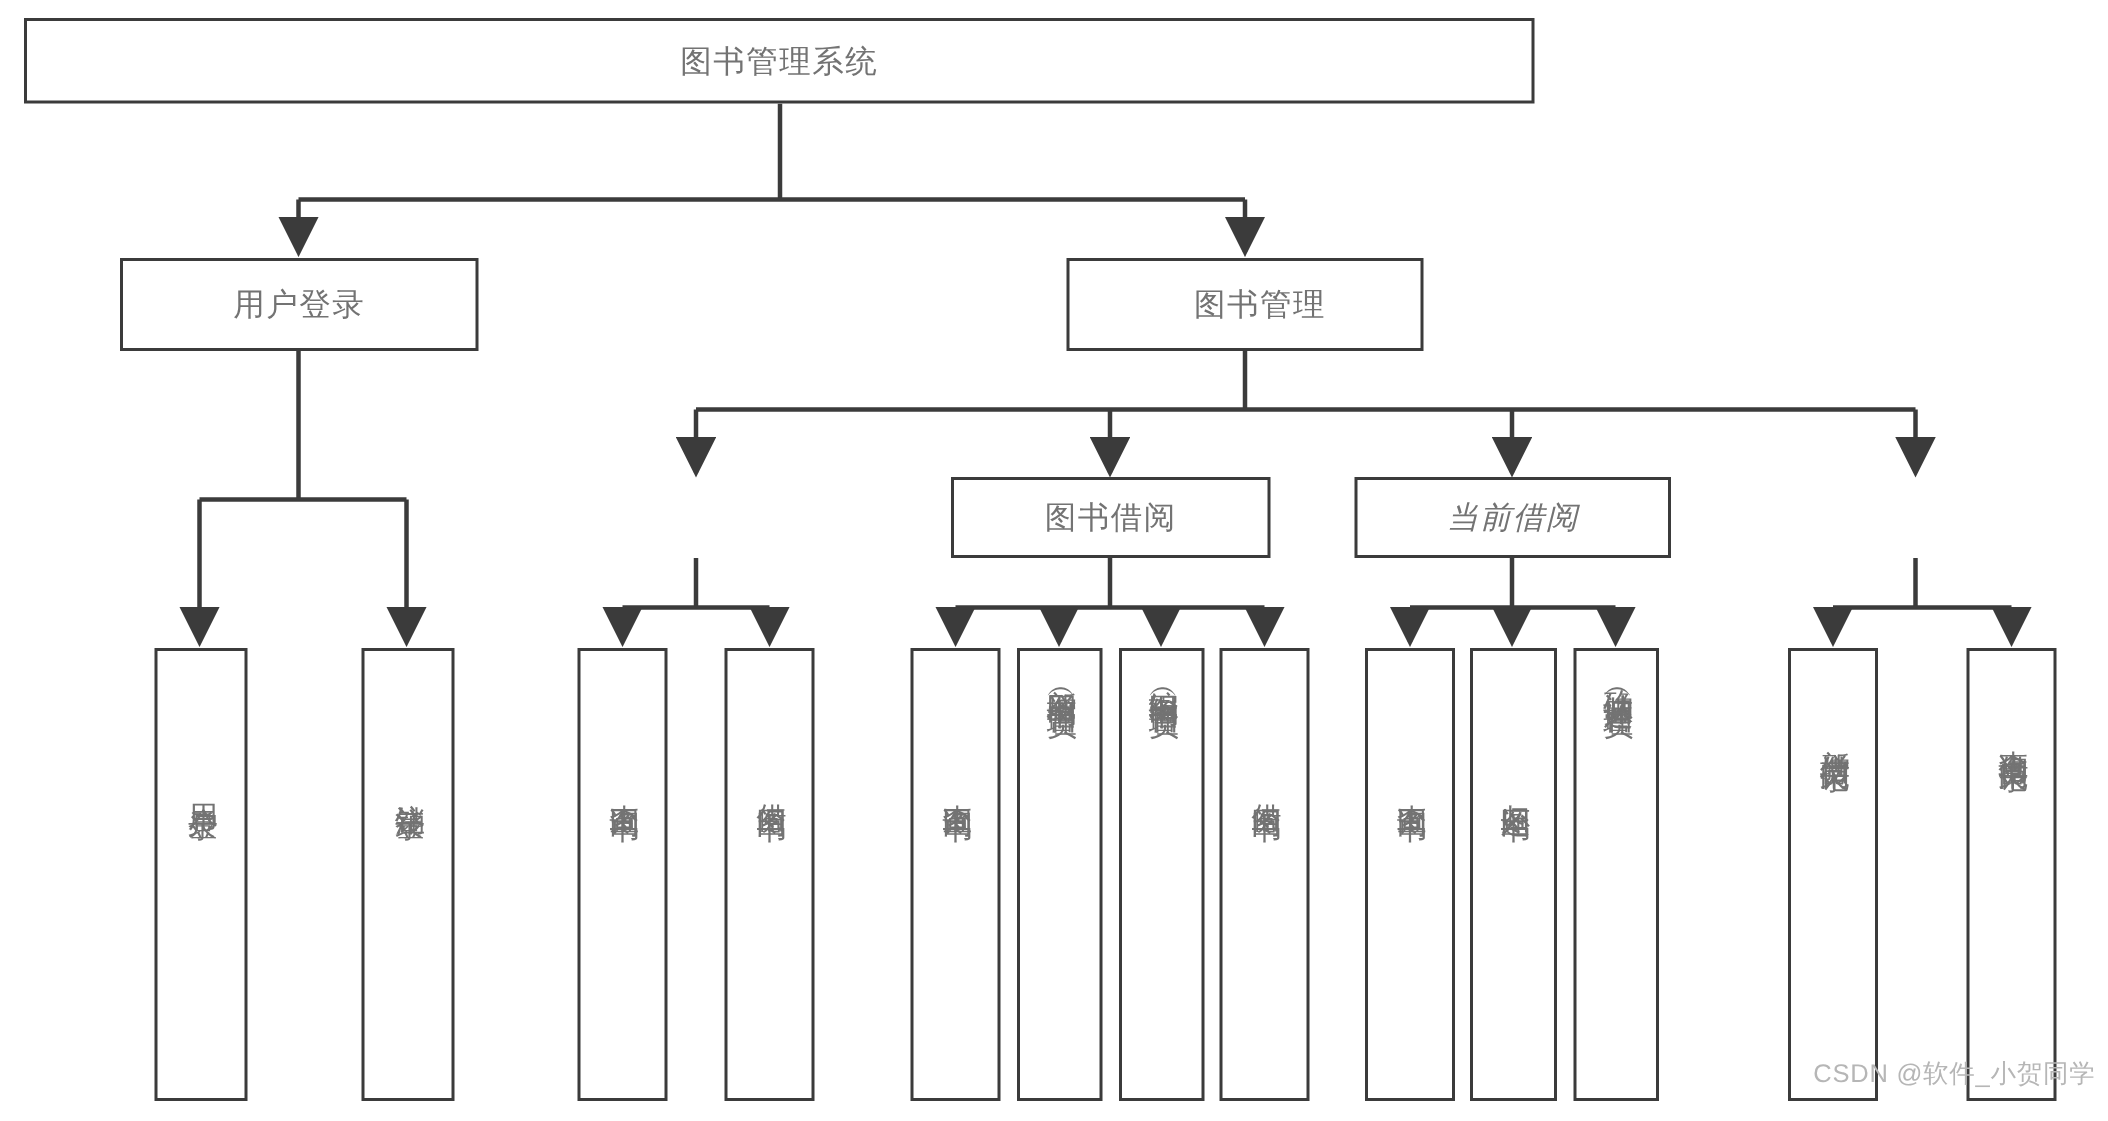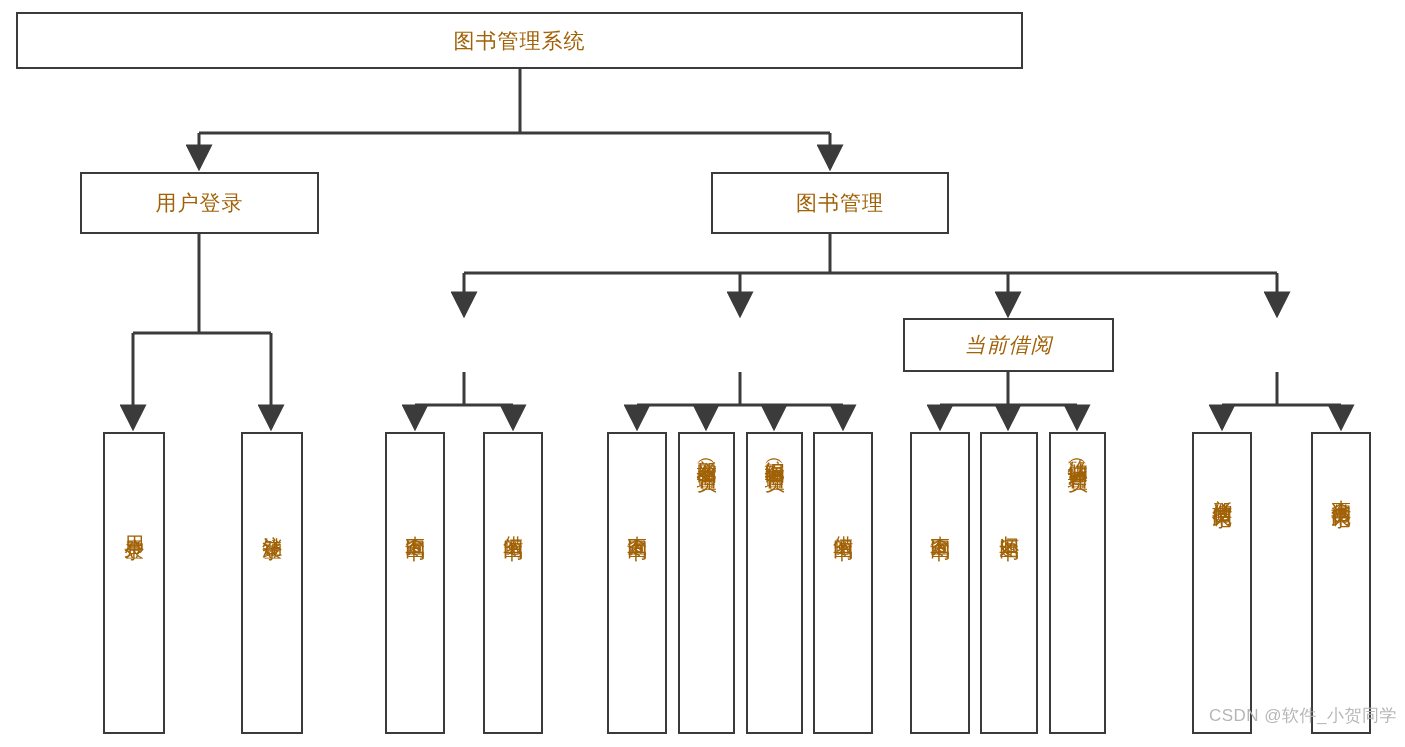--- a/index.html
+++ b/index.html
@@ -27,21 +27,21 @@
     pointer-events: none;
   }
   .node {
     position: absolute;
     box-sizing: border-box;
     background: #ffffff;
     border: 2px solid #3b3b3b;
     display: flex;
     align-items: center;
     justify-content: center;
-    color: #a16207;
+    color: #737373;
   }
   .node.horiz {
     font-size: 21px;
     letter-spacing: 1px;
   }
   .node.vert {
     align-items: flex-start;
     justify-content: center;
     padding-top: 8px;
   }
@@ -135,20 +135,23 @@
 
   <div class="node horiz" style="left:80px; top:172px; width:239px; height:62px;">
     <span>用户登录</span>
   </div>
 
   <div class="node horiz" style="left:711px; top:172px; width:238px; height:62px;padding-left:20px;">
     <span>图书管理</span>
   </div>
 
 
+  <div class="node horiz" style="left:634px; top:318px; width:213px; height:54px;">
+    <span>图书借阅</span>
+  </div>
 
   <div class="node horiz" style="left:903px; top:318px; width:211px; height:54px;font-style:italic;">
     <span>当前借阅</span>
   </div>
 
 
   <div class="node vert mid" style="left:103px; top:432px; width:62px; height:302px;">
     <span class="vlabel">用户登录</span>
   </div>
 

